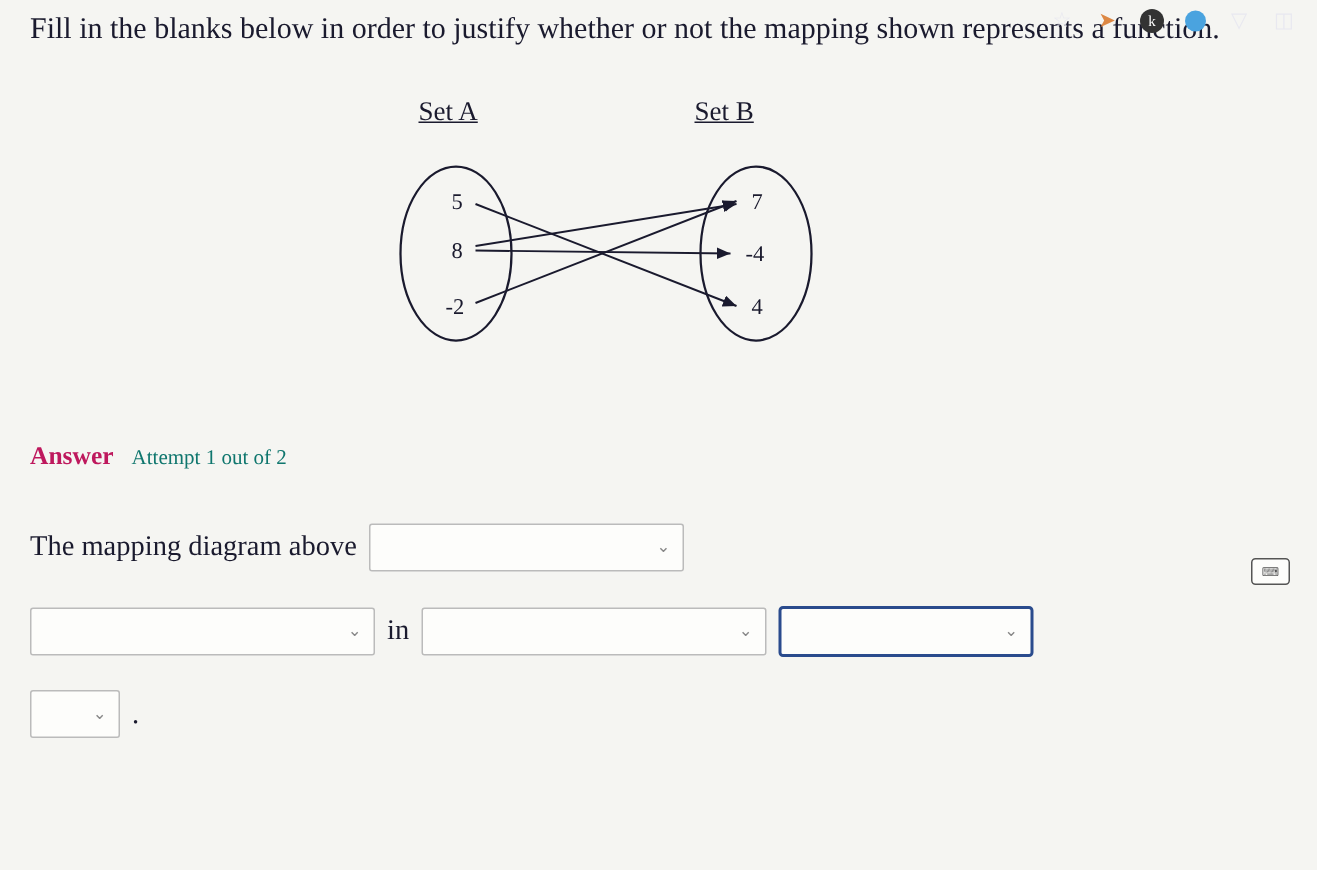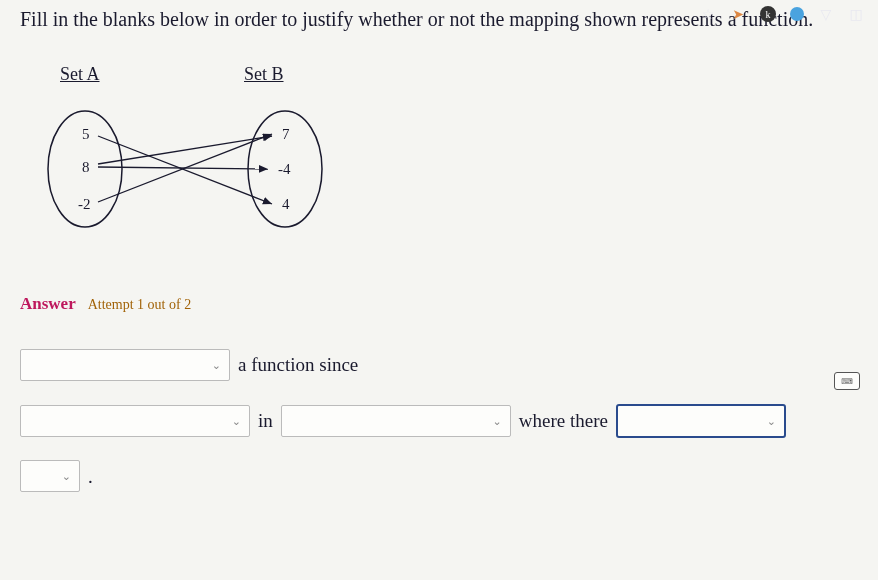--- a/index.html
+++ b/index.html
@@ -36,21 +36,21 @@
     }
     .question-text {
       font-size: 20px;
       color: #1a1a2e;
       line-height: 1.5;
       margin-bottom: 30px;
       max-width: 820px;
     }
     .diagram-area {
       display: flex;
-      justify-content: flex-start;
+      justify-content: center;
       margin: 20px 0 50px 0;
     }
     .diagram {
       position: relative;
       width: 400px;
       height: 180px;
     }
     .set-label {
       position: absolute;
       font-size: 18px;
@@ -69,21 +69,21 @@
       gap: 12px;
       margin-bottom: 30px;
     }
     .answer-label {
       font-weight: bold;
       font-size: 17px;
       color: #be185d;
     }
     .attempt-text {
       font-size: 14px;
-      color: #a16207;
+      color: #0f766e;
     }
     .fill-line {
       display: flex;
       align-items: center;
       flex-wrap: wrap;
       gap: 8px;
       font-size: 19px;
       color: #1a1a2e;
       margin-bottom: 14px;
       line-height: 2.2;
@@ -188,35 +188,34 @@
 
   <div class="answer-section">
     <div class="answer-header">
       <span class="answer-label">Answer</span>
       <span class="attempt-text">Attempt 1 out of 2</span>
     </div>
 
     <div class="keyboard-icon">⌨</div>
 
     <div class="fill-line">
+      <span>The mapping diagram above</span>
       <span class="dropdown w1">
           <span class="chevron">⌄</span>
         </span>
-      <span>a function since</span>
     </div>
 
     <div class="fill-line">
       <span class="dropdown w2">
           <span class="chevron">⌄</span>
         </span>
       <span>in</span>
       <span class="dropdown w3">
           <span class="chevron">⌄</span>
         </span>
-      <span>where there</span>
       <span class="textbox">
           <span class="chevron">⌄</span>
         </span>
     </div>
 
     <div class="fill-line">
       <span class="dropdown w4">
           <span class="chevron">⌄</span>
         </span>
       <span>.</span>

